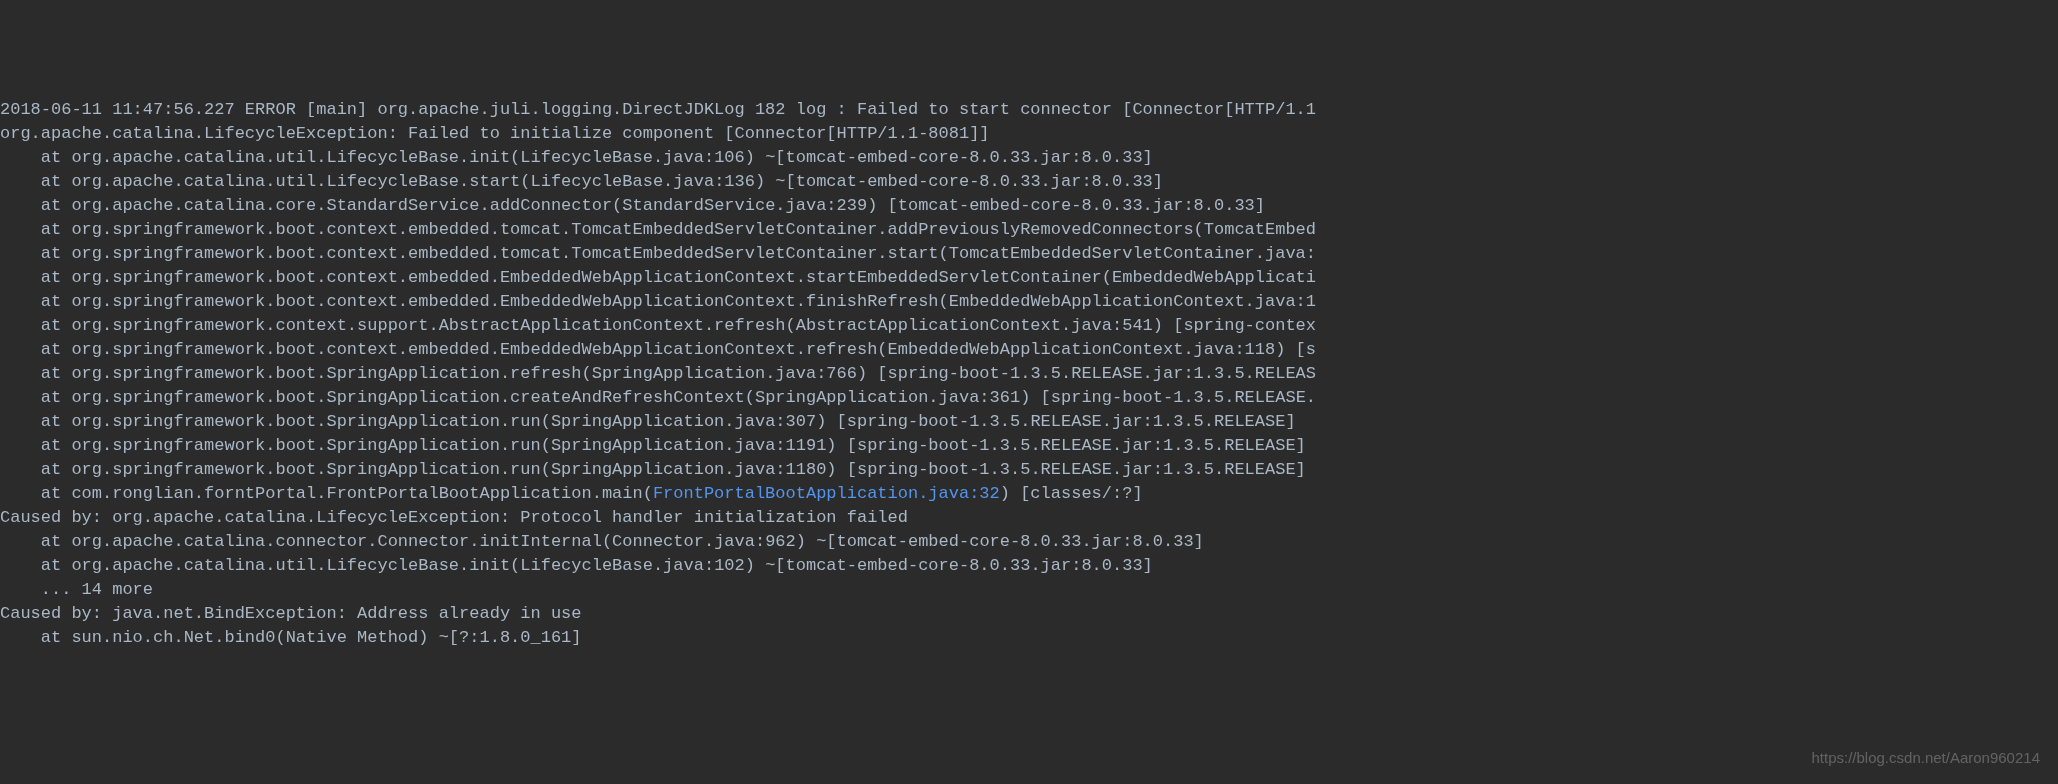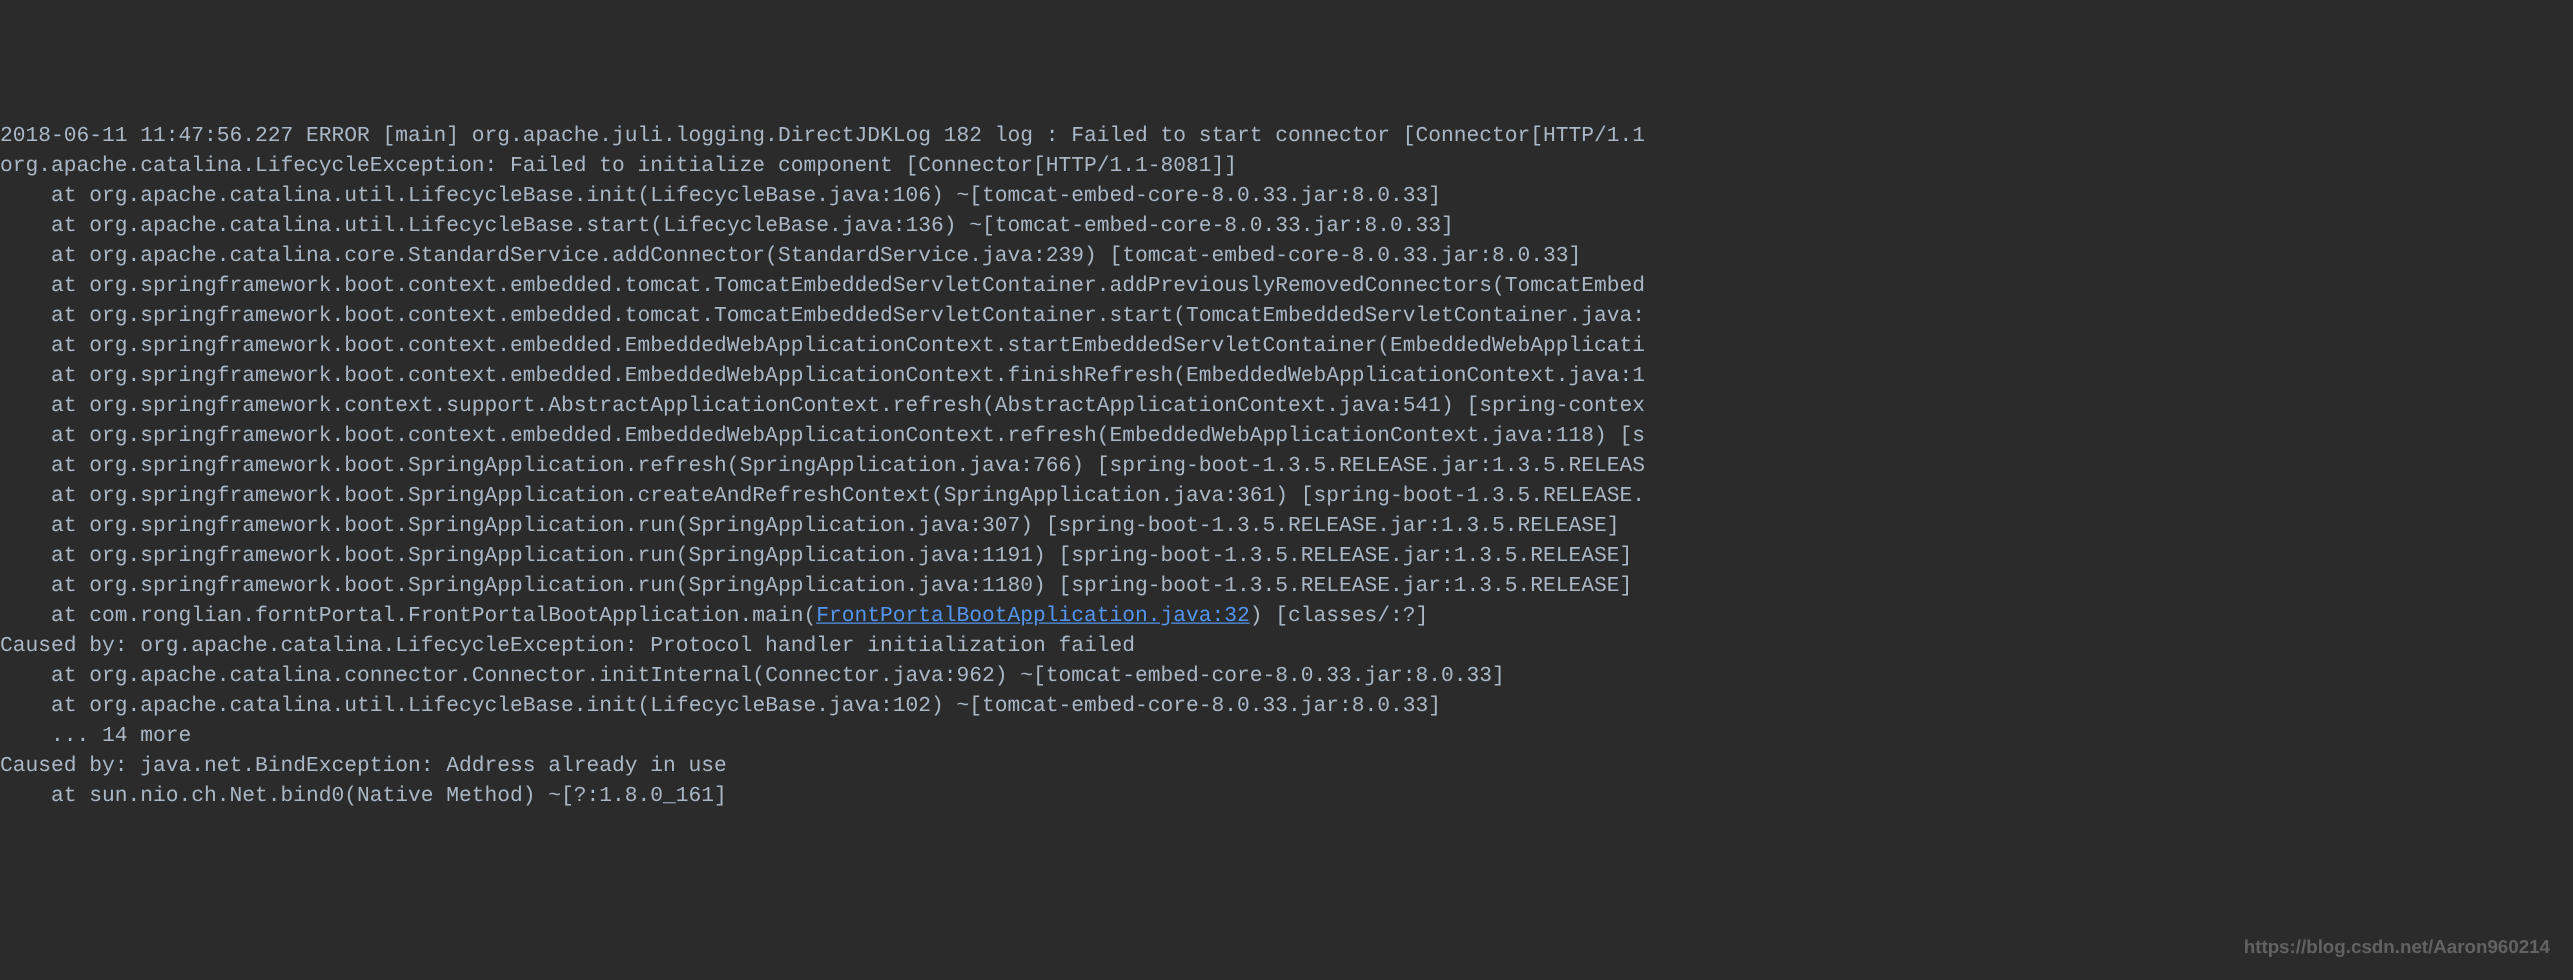--- a/index.html
+++ b/index.html
@@ -11,31 +11,30 @@
       line-height: 24px;
       white-space: pre;
       overflow: hidden;
       width: 2058px;
       height: 784px;
       padding-top: 2px;
     }
     .log-output { }
     .line { display: block; }
     .link { color: #a9b7c6; cursor: pointer; }
-    .link-blue { color: #5394ec; text-decoration: underline; cursor: pointer; }
+    .link-blue { color: #5394ec; cursor: pointer; }
     .watermark {
       position: absolute;
       right: 18px;
       bottom: 14px;
       color: #888;
       font-size: 15px;
       font-family: Arial, sans-serif;
       opacity: 0.6;
       white-space: nowrap;
-      font-weight: bold;
     }
   </style>
 </head>
 <body>
 
 
 
 <div class="log-output" id="log-output"><div class="line">2018-06-11 11:47:56.227 ERROR [main] org.apache.juli.logging.DirectJDKLog 182 log : Failed to start connector [Connector[HTTP/1.1</div><div class="line">org.apache.catalina.LifecycleException: Failed to initialize component [Connector[HTTP/1.1-8081]]</div><div class="line"><span>    at org.apache.catalina.util.LifecycleBase.init(</span><span class="link">LifecycleBase.java:106</span><span>) ~[tomcat-embed-core-8.0.33.jar:8.0.33]</span></div><div class="line"><span>    at org.apache.catalina.util.LifecycleBase.start(</span><span class="link">LifecycleBase.java:136</span><span>) ~[tomcat-embed-core-8.0.33.jar:8.0.33]</span></div><div class="line"><span>    at org.apache.catalina.core.StandardService.addConnector(</span><span class="link">StandardService.java:239</span><span>) [tomcat-embed-core-8.0.33.jar:8.0.33]</span></div><div class="line"><span>    at org.springframework.boot.context.embedded.tomcat.TomcatEmbeddedServletContainer.addPreviouslyRemovedConnectors(</span><span class="link">TomcatEmbed</span><span></span></div><div class="line"><span>    at org.springframework.boot.context.embedded.tomcat.TomcatEmbeddedServletContainer.start(</span><span class="link">TomcatEmbeddedServletContainer.java:</span><span></span></div><div class="line"><span>    at org.springframework.boot.context.embedded.EmbeddedWebApplicationContext.startEmbeddedServletContainer(</span><span class="link">EmbeddedWebApplicati</span><span></span></div><div class="line"><span>    at org.springframework.boot.context.embedded.EmbeddedWebApplicationContext.finishRefresh(</span><span class="link">EmbeddedWebApplicationContext.java:1</span><span></span></div><div class="line"><span>    at org.springframework.context.support.AbstractApplicationContext.refresh(</span><span class="link">AbstractApplicationContext.java:541</span><span>) [spring-contex</span></div><div class="line"><span>    at org.springframework.boot.context.embedded.EmbeddedWebApplicationContext.refresh(</span><span class="link">EmbeddedWebApplicationContext.java:118</span><span>) [s</span></div><div class="line"><span>    at org.springframework.boot.SpringApplication.refresh(</span><span class="link">SpringApplication.java:766</span><span>) [spring-boot-1.3.5.RELEASE.jar:1.3.5.RELEAS</span></div><div class="line"><span>    at org.springframework.boot.SpringApplication.createAndRefreshContext(</span><span class="link">SpringApplication.java:361</span><span>) [spring-boot-1.3.5.RELEASE.</span></div><div class="line"><span>    at org.springframework.boot.SpringApplication.run(</span><span class="link">SpringApplication.java:307</span><span>) [spring-boot-1.3.5.RELEASE.jar:1.3.5.RELEASE]</span></div><div class="line"><span>    at org.springframework.boot.SpringApplication.run(</span><span class="link">SpringApplication.java:1191</span><span>) [spring-boot-1.3.5.RELEASE.jar:1.3.5.RELEASE]</span></div><div class="line"><span>    at org.springframework.boot.SpringApplication.run(</span><span class="link">SpringApplication.java:1180</span><span>) [spring-boot-1.3.5.RELEASE.jar:1.3.5.RELEASE]</span></div><div class="line"><span>    at com.ronglian.forntPortal.FrontPortalBootApplication.main(</span><span class="link-blue">FrontPortalBootApplication.java:32</span><span>) [classes/:?]</span></div><div class="line">Caused by: org.apache.catalina.LifecycleException: Protocol handler initialization failed</div><div class="line"><span>    at org.apache.catalina.connector.Connector.initInternal(</span><span class="link">Connector.java:962</span><span>) ~[tomcat-embed-core-8.0.33.jar:8.0.33]</span></div><div class="line"><span>    at org.apache.catalina.util.LifecycleBase.init(</span><span class="link">LifecycleBase.java:102</span><span>) ~[tomcat-embed-core-8.0.33.jar:8.0.33]</span></div><div class="line">    ... 14 more</div><div class="line">Caused by: java.net.BindException: Address already in use</div><div class="line">    at sun.nio.ch.Net.bind0(Native Method) ~[?:1.8.0_161]</div></div>
 
 <div class="watermark">https://blog.csdn.net/Aaron960214</div>

